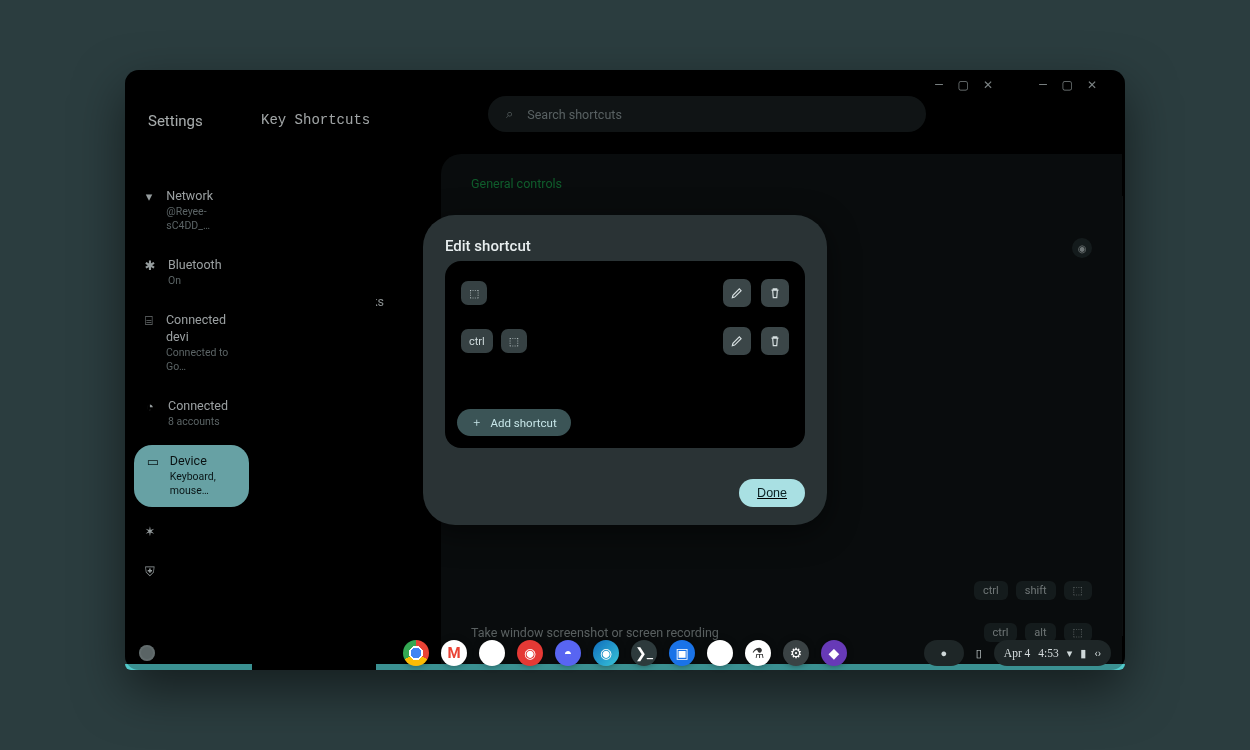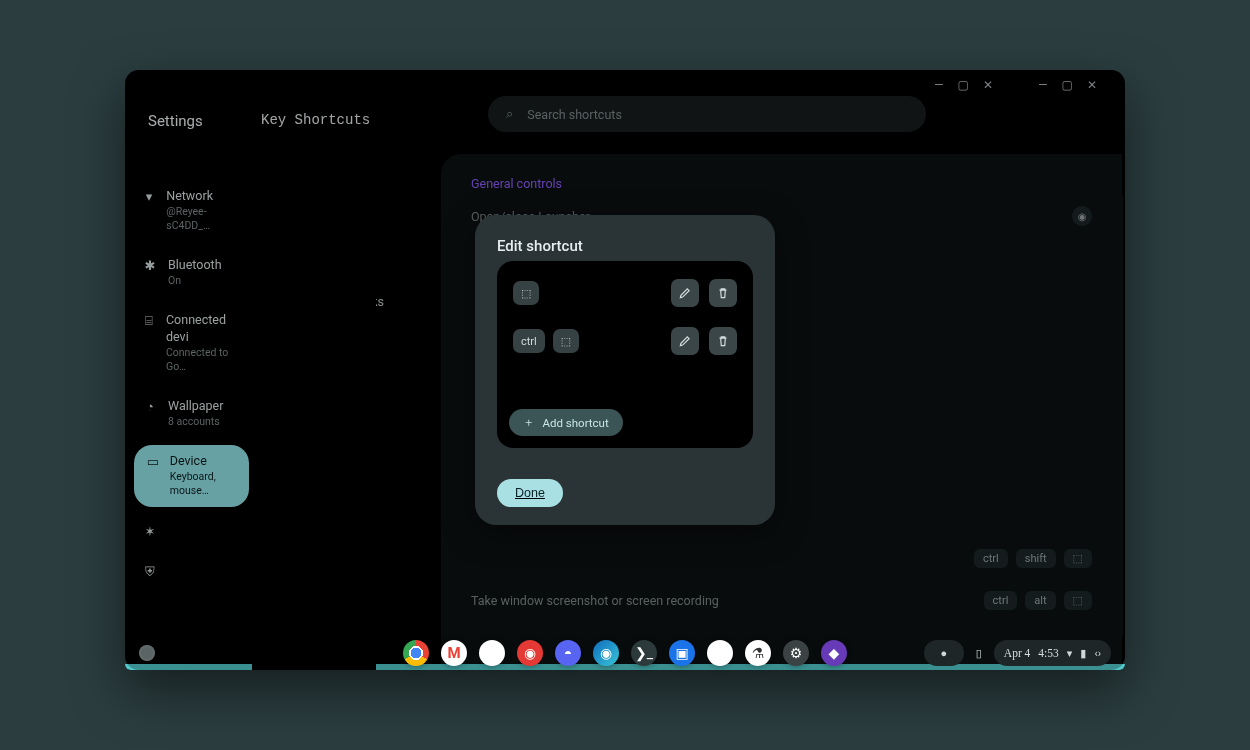--- a/index.html
+++ b/index.html
@@ -75,44 +75,44 @@
   .main { flex: 1; padding: 0 10px 0 0; position: relative; }
   .search {
     position: absolute; left: 55px; top: -2px; width: 438px; height: 36px;
     background: #171d1e; border-radius: 20px; display: flex; align-items: center; gap: 14px; padding: 0 18px;
     color: #7b8688; font-size: 12.5px;
   }
   .content-panel {
     position: absolute; left: 8px; top: 56px; right: 0; bottom: 0;
     background: #0d1112; border-top-left-radius: 20px; padding: 22px 30px; font-size: 12.5px; color: #9fa8a9;
   }
-  .section-h { color: #8b5cf6; font-size: 12.5px; margin-bottom: 4px; }
+  .section-h { color: #15803d; font-size: 12.5px; margin-bottom: 36px; }
   .sc-row { display: flex; align-items: center; justify-content: space-between; height: 42px; color: #7c8586; }
   .sc-row .keys { display: flex; gap: 8px; }
   .keycap { background: #1d2627; border-radius: 6px; padding: 3px 9px; font-size: 11px; color: #99a3a4; }
   .keycap.round { border-radius: 50%; width: 20px; height: 20px; padding: 0; display: flex; align-items: center; justify-content: center; font-size: 10px; }
 
   
   .modal {
     position: absolute; left: 50%; top: 50%; transform: translate(-50%, -50%);
-    width: 300px; background: #2a3335; border-radius: 21px; padding: 22px 22px 18px 22px;
+    width: 404px; background: #2a3335; border-radius: 32px; padding: 22px 22px 18px 22px;
     box-shadow: 0 8px 30px rgba(0,0,0,.5); z-index: 50;
   }
   .modal h3 { font-size: 15px; font-weight: 500; color: #e8eeef; margin-bottom: 6px; }
   .modal .desc { font-size: 11.5px; color: #abb4b5; margin-bottom: 14px; }
   .sc-editor { background: #000; border-radius: 16px; padding: 12px; }
   .sc-line { display: flex; align-items: center; justify-content: space-between; padding: 6px 4px; }
   .sc-line + .sc-line { margin-top: 8px; }
   .sc-keys { display: flex; gap: 8px; }
   .sc-key { background: #364143; border-radius: 7px; min-width: 24px; height: 24px; display: flex; align-items: center; justify-content: center; font-size: 11px; color: #cfdadc; padding: 0 8px; }
   .sc-actions { display: flex; gap: 10px; }
   .sc-btn { width: 28px; height: 28px; border-radius: 7px; background: #3b4648; display: flex; align-items: center; justify-content: center; color: #d6dfe0; cursor: pointer; }
   .sc-btn svg { width: 14px; height: 14px; stroke: #d6dfe0; fill: none; stroke-width: 2; }
   .add-chip { margin-top: 26px; display: inline-flex; align-items: center; gap: 8px; background: #3b5456; color: #c7e6e8; border-radius: 16px; padding: 6px 14px; font-size: 11.5px; cursor: pointer; }
-  .modal-footer { display: flex; justify-content: flex-start; margin-top: 31px; text-decoration: underline; }
+  .modal-footer { display: flex; justify-content: flex-end; margin-top: 31px; text-decoration: underline; }
   .done-btn { background: #a9e0e3; color: #0a2023; border: none; border-radius: 18px; padding: 7px 18px; font-size: 12.5px; cursor: pointer; }
 
   
   .shelf {
     position: absolute; left: 125px; bottom: 80px; width: 1000px; height: 34px;
     display: flex; align-items: center; z-index: 60;
   }
   .shelf-launcher { width: 16px; height: 16px; border-radius: 50%; background: #5a6465; margin-left: 14px; box-shadow: 0 0 0 2px rgba(120,130,130,.3) inset; cursor: pointer; }
   .shelf-center-wrap { position: absolute; left: 0; right: 0; height: 34px; pointer-events: none; }
   .shelf-center { pointer-events: auto; margin: 0 auto; width: fit-content; display: flex; gap: 12px; align-items: center; height: 34px; }
@@ -201,21 +201,21 @@
           <div class="cat-item" style="z-index: 6; position: relative;">
             <span class="ico">⌸</span>
             <span class="txt">
               <span>Connected devi</span>
               <span class="sub">Connected to Go…</span>
             </span>
           </div>
           <div class="cat-item" style="z-index: 6; position: relative;">
             <span class="ico">◔</span>
             <span class="txt">
-              <span>Wallpaper</span>
+              <span>Connected</span>
               <span class="sub">8 accounts</span>
             </span>
           </div>
           <div class="cat-item active" style="z-index: 6; position: relative;">
             <span class="ico">▭</span>
             <span class="txt">
               <span>Device</span>
               <span class="sub">Keyboard, mouse…</span>
             </span>
           </div>

